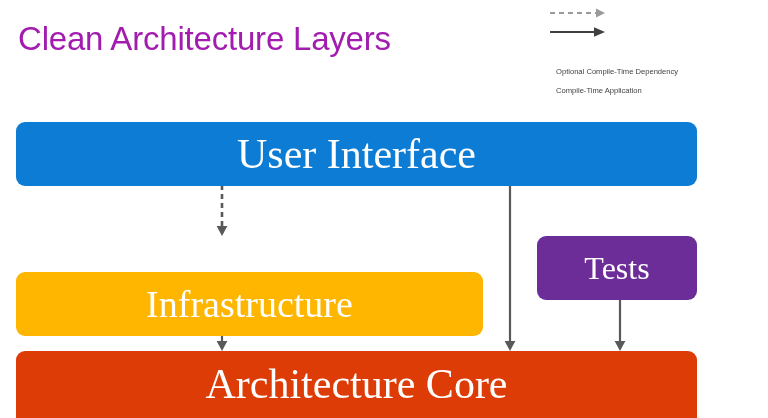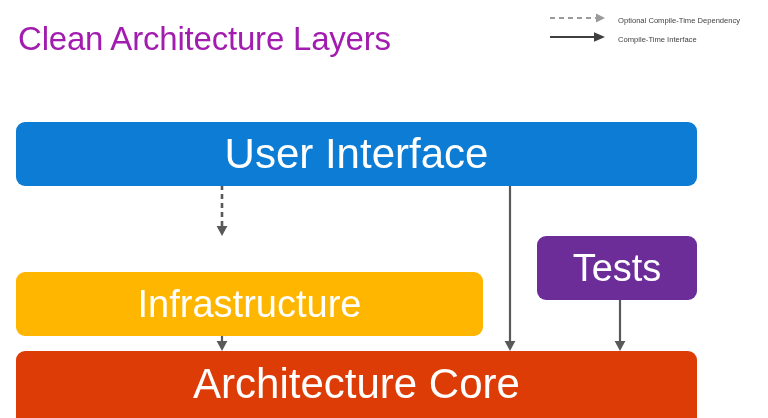--- a/index.html
+++ b/index.html
@@ -32,22 +32,23 @@
 
   
   #legend {
     position: absolute;
     left: 548px;
     top: 6px;
     width: 212px;
   }
   .legend-row {
     display: flex;
-    align-items: flex-end;
+    align-items: flex-start;
     height: 19px;
+    flex-direction: column;
   }
   .legend-glyph {
     width: 62px;
     height: 14px;
     flex: 0 0 62px;
   }
   .legend-label {
     font-size: 7.6px;
     color: #3f3f3f;
     white-space: nowrap;
@@ -59,20 +60,21 @@
   .box {
     position: absolute;
     border-radius: 9px;
     display: flex;
     align-items: center;
     justify-content: center;
     color: #ffffff;
     font-weight: 400;
     line-height: 1;
     box-sizing: border-box;
+    font-family: Liberation Serif, serif;
   }
   #box-ui {
     left: 16px;
     top: 122px;
     width: 681px;
     height: 64px;
     background: #0c7cd5;
     font-size: 42px;
   }
   #box-infrastructure {
@@ -83,21 +85,21 @@
     background: #ffb600;
     font-size: 38px;
     margin-top: 36px;
   }
   #box-tests {
     left: 537px;
     top: 236px;
     width: 160px;
     height: 64px;
     background: #6c2d99;
-    font-size: 38px;
+    font-size: 32px;
   }
   #box-core {
     left: 16px;
     top: 351px;
     width: 681px;
     height: 72px;
     background: #dd3c07;
     font-size: 42px;
     border-bottom-left-radius: 0;
     border-bottom-right-radius: 0;
@@ -136,21 +138,21 @@
       <span class="legend-label">Optional Compile-Time Dependency</span>
     </div>
 
     <div class="legend-row">
       <span class="legend-glyph">
         <svg width="62" height="14" viewBox="0 0 62 14" xmlns="http://www.w3.org/2000/svg">
           <line x1="2" y1="7" x2="48" y2="7" stroke="#3f3f3f" stroke-width="2.2"></line>
           <path d="M46 2.2 L57 7 L46 11.8 Z" fill="#3f3f3f"></path>
         </svg>
       </span>
-      <span class="legend-label">Compile-Time Interface</span>
+      <span class="legend-label">Compile-Time Application</span>
     </div>
 
   </div>
 
   <span class="connector" id="conn-ui-infra">
     <svg width="28" height="52" viewBox="0 0 28 52" xmlns="http://www.w3.org/2000/svg">
       <line x1="14" y1="0" x2="14" y2="42" stroke="#595959" stroke-width="2.6" stroke-dasharray="5,4"></line>
       <path d="M8.6 41 L14 51 L19.4 41 Z" fill="#595959"></path>
     </svg>
   </span>

